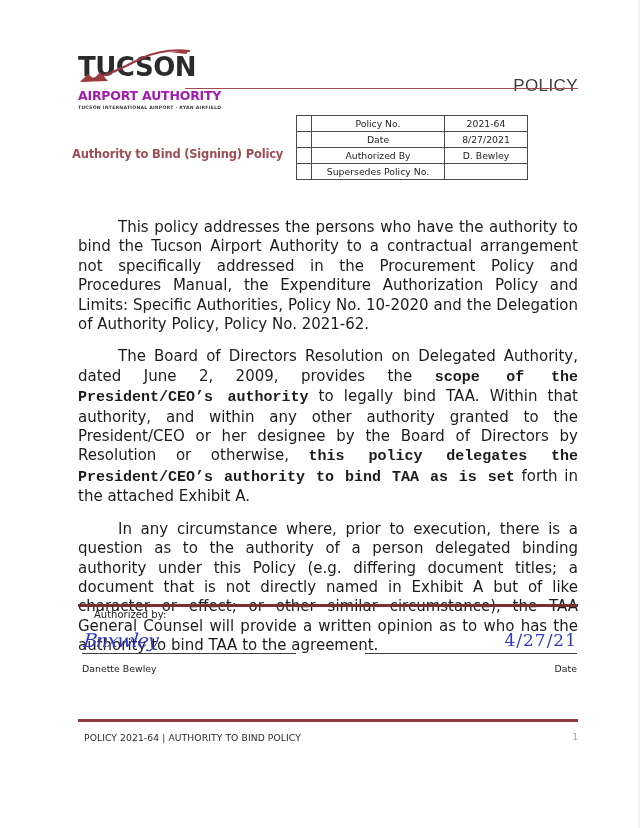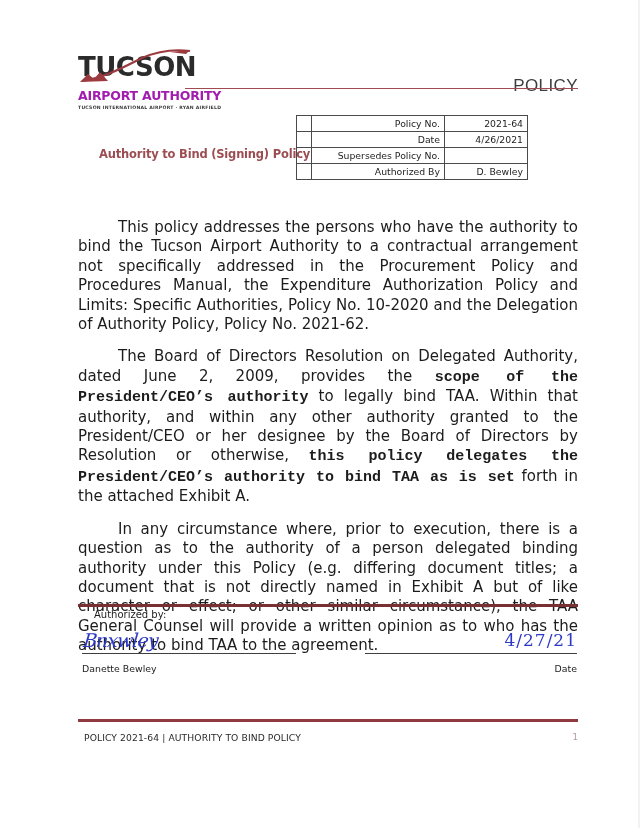--- a/index.html
+++ b/index.html
@@ -98,21 +98,21 @@
     left: 185px;
     top: 88px;
     width: 393px;
     height: 1px;
     background: #a04b52;
   }
 
   
   .doc-title {
     position: absolute;
-    left: 99px;
+    left: 72px;
     top: 147px;
     font-family: "DejaVu Sans", sans-serif;
     font-weight: 700;
     font-size: 11.5px;
     letter-spacing: -0.2px;
     color: #9b4d52;
   }
   .info-table {
     position: absolute;
     left: 296px;
@@ -123,22 +123,22 @@
     font-size: 9.3px;
     color: #1d1d1d;
   }
   .info-table td {
     border: 1px solid #4a4a4a;
     height: 15px;
     padding: 0 4px;
     line-height: 15px;
   }
   .info-table .col-pad { width: 14px; padding: 0; }
-  .info-table .col-label { text-align: right; white-space: nowrap; }
-  .info-table .col-value { width: 74px; text-align: right; white-space: nowrap; }
+  .info-table .col-label { text-align: center; white-space: nowrap; }
+  .info-table .col-value { width: 74px; text-align: center; white-space: nowrap; }
 
   
   .body-copy {
     position: absolute;
     left: 78px;
     top: 218px;
     width: 500px;
     font-family: "DejaVu Sans", sans-serif;
     font-size: 15px;
     line-height: 19.4px;
@@ -274,32 +274,32 @@
   <table class="info-table">
     <tbody>
       <tr>
         <td class="col-pad"></td>
         <td class="col-label">Policy No.</td>
         <td class="col-value">2021-64</td>
       </tr>
       <tr>
         <td class="col-pad"></td>
         <td class="col-label">Date</td>
-        <td class="col-value">4/26/2021</td>
+        <td class="col-value">8/27/2021</td>
+      </tr>
+      <tr>
+        <td class="col-pad"></td>
+        <td class="col-label">Authorized By</td>
+        <td class="col-value">D. Bewley</td>
       </tr>
       <tr>
         <td class="col-pad"></td>
         <td class="col-label">Supersedes Policy No.</td>
         <td class="col-value"></td>
       </tr>
-      <tr>
-        <td class="col-pad"></td>
-        <td class="col-label">Authorized By</td>
-        <td class="col-value">D. Bewley</td>
-      </tr>
     </tbody>
   </table>
 
   <div class="body-copy">
 
     <p>This policy addresses the persons who have the authority to bind the Tucson Airport Authority to a contractual arrangement not specifically addressed in the Procurement Policy and Procedures Manual, the Expenditure Authorization Policy and Limits: Specific Authorities, Policy No. 10-2020 and the Delegation of Authority Policy, Policy No. 2021-62.</p>
 
     <p><span>The Board of Directors Resolution on Delegated Authority, dated June 2, 2009, provides the </span><b>scope of the President/CEO’s authority</b><span> to legally bind TAA. Within that authority, and within any other authority granted to the President/CEO or her designee by the Board of Directors by Resolution or otherwise, </span><b>this policy delegates the President/CEO’s authority to bind TAA as is set</b><span> forth in the attached Exhibit A.</span></p>
 
     <p>In any circumstance where, prior to execution, there is a question as to the authority of a person delegated binding authority under this Policy (e.g. differing document titles; a document that is not directly named in Exhibit A but of like character or effect; or other similar circumstance), the TAA General Counsel will provide a written opinion as to who has the authority to bind TAA to the agreement.</p>

